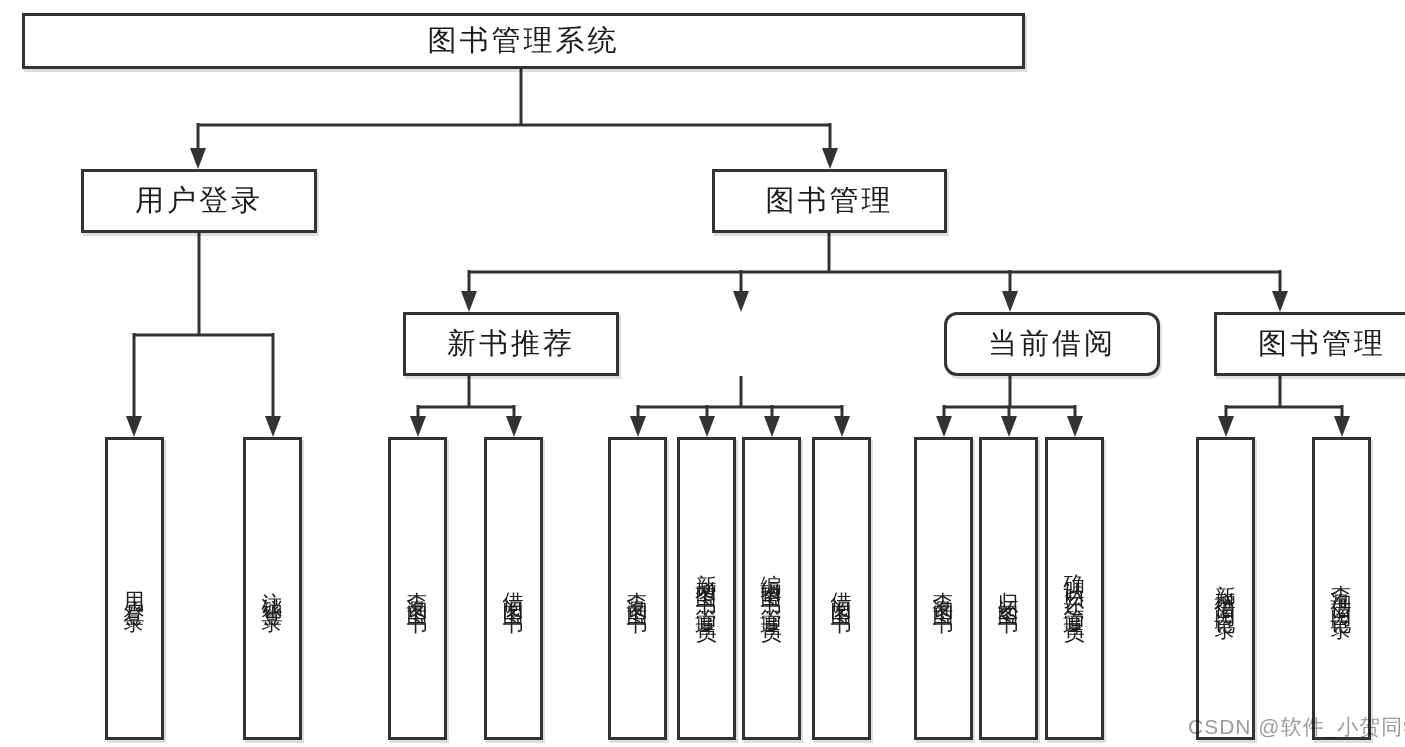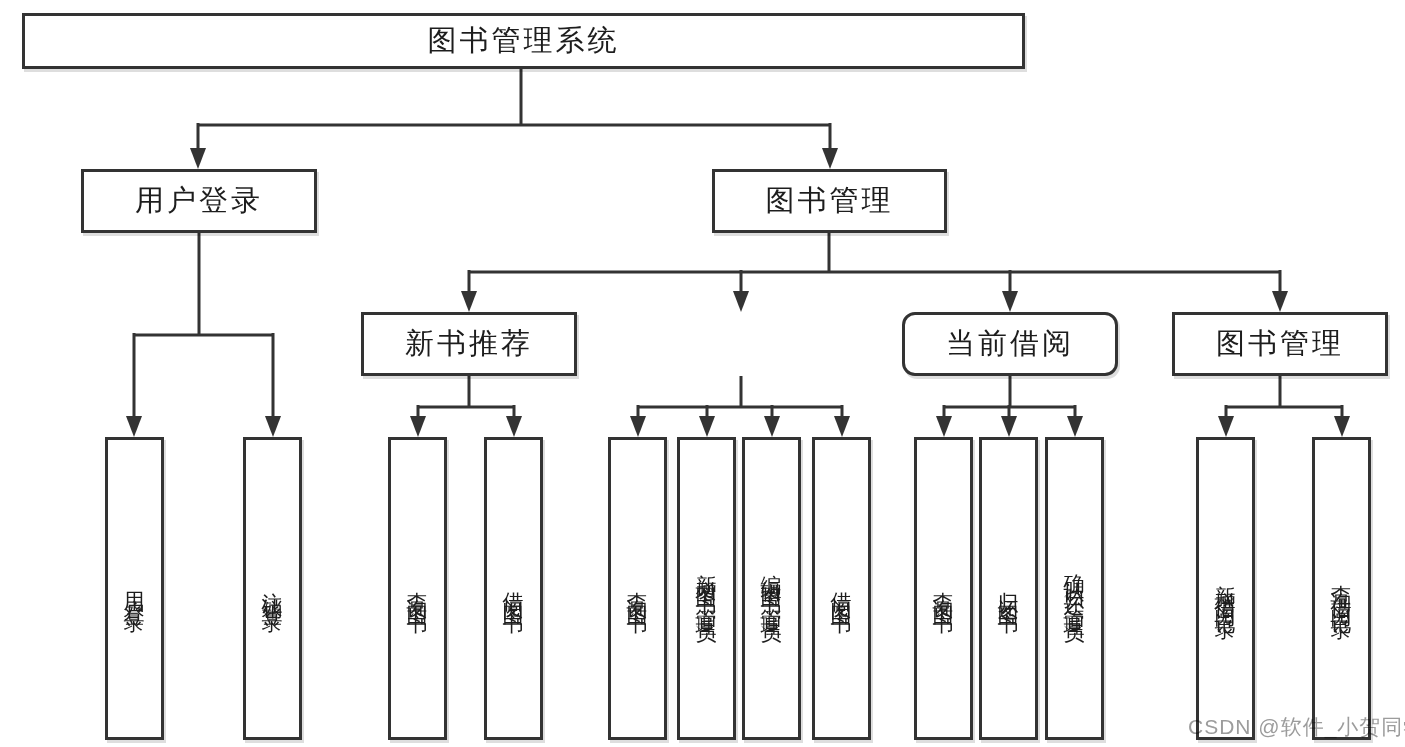--- a/index.html
+++ b/index.html
@@ -20,21 +20,21 @@
     background:#ffffff;
     border:3px solid #333333;
     display:flex;align-items:center;justify-content:center;
     text-align:center;
     box-shadow:2px 3px 0 rgba(0,0,0,0.13);
   }
   .hnode{font-size:29px;letter-spacing:3px;white-space:nowrap;}
   .root{left:22px;top:13px;width:1003px;height:56px;}
   .lvl2a{left:81px;top:169px;width:236px;height:64px;}
   .lvl2b{left:712px;top:169px;width:235px;height:64px;}
-  .lvl3{top:312px;width:216px;height:64px;}
+  .lvl3{top:312px;width:216px;height:64px;margin-left:42px;}
   .leaf{top:437px;width:59px;height:303px;}
   .vtext{
     writing-mode:vertical-rl;
     text-orientation:mixed;
     font-size:21px;
     line-height:1;
     letter-spacing:7px;
   }
   .watermark{
     position:absolute;

